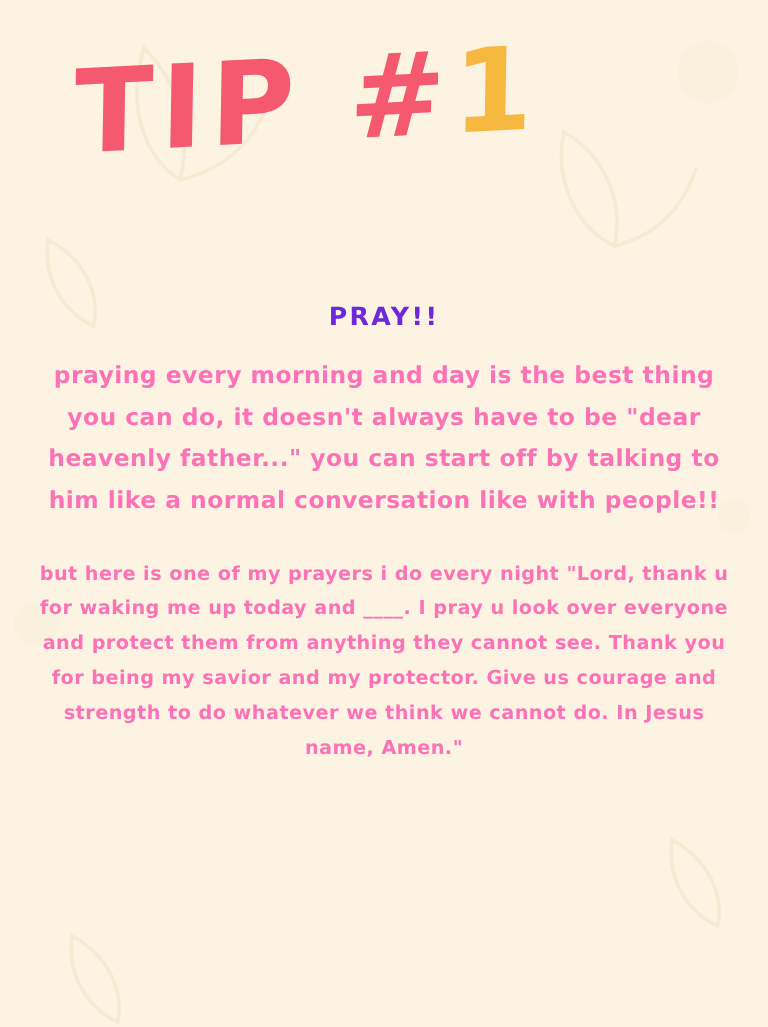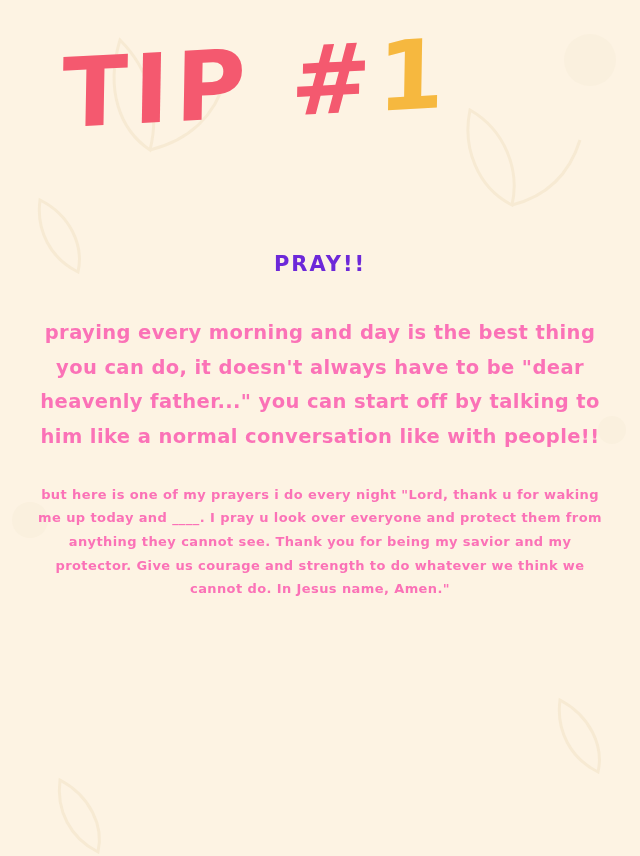--- a/index.html
+++ b/index.html
@@ -60,37 +60,37 @@
     font-family: "DejaVu Sans", sans-serif;
     font-size: 21px;
     font-weight: bold;
     letter-spacing: 2px;
     color: #6d28d9;
     margin-top: 32px;
   }
 
   
   .body-copy {
-    margin: 40px 30px 0 30px;
+    margin: 20px 30px 0 30px;
     text-align: center;
     color: #fb72b7;
     font-family: "DejaVu Sans", sans-serif;
     font-size: 19.5px;
     font-weight: bold;
     line-height: 1.78;
     letter-spacing: 0.4px;
   }
   .body-copy p {
     margin: 0 0 28px 0;
   }
   .body-copy p:last-child {
     margin-bottom: 0;
   }
   .para-2 {
-    font-size: 13px;
+    font-size: 16px;
     line-height: 1.82;
   }
 </style>
 </head>
 <body>
 
 <svg class="bg-decor" width="640" height="856" viewBox="0 0 640 856" xmlns="http://www.w3.org/2000/svg">
   <g fill="none" stroke="#f7ead3" stroke-width="3">
     <path d="M120 40 C150 70 160 110 150 150 C120 130 105 90 120 40 Z"></path>
     <path d="M150 150 C190 140 215 115 225 80"></path>

